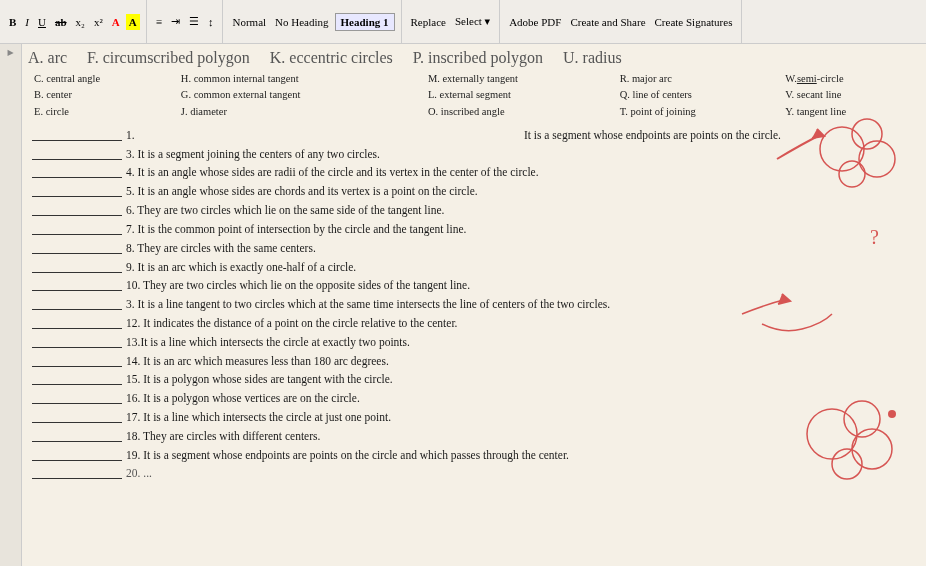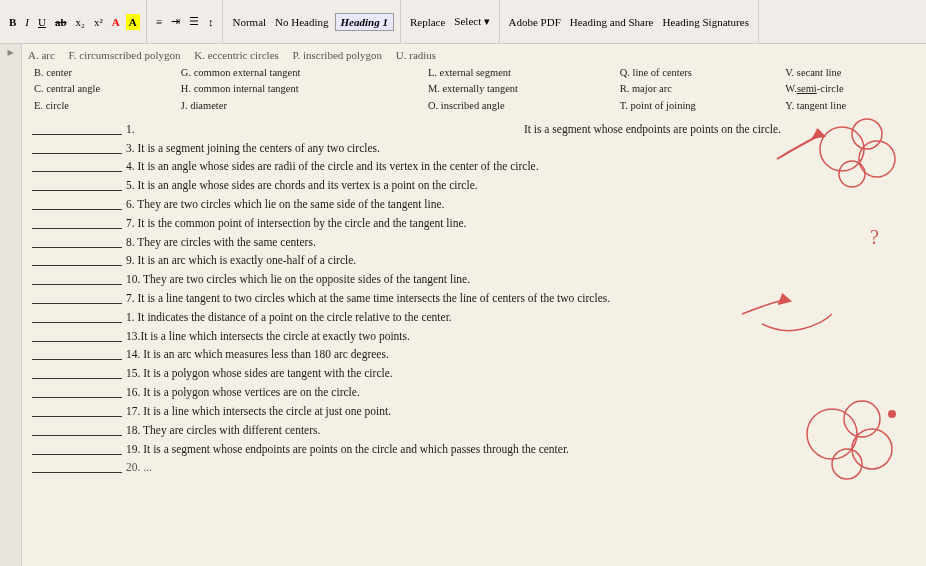--- a/index.html
+++ b/index.html
@@ -151,59 +151,59 @@
   </div>
   <div class="toolbar-group">
     <button class="toolbar-btn">≡</button>
     <button class="toolbar-btn">⇥</button>
     <button class="toolbar-btn">☰</button>
     <button class="toolbar-btn">↕</button>
   </div>
   <div class="toolbar-group">
     <button class="toolbar-btn">Normal</button>
     <button class="toolbar-btn">No Heading</button>
-    <button class="toolbar-btn" style="font-weight:bold;border:1px solid #999;padding:2px 5px;background:#e8e8ff;font-style:italic;">Heading 1</button>
+    <button class="toolbar-btn" style="font-weight:bold;border:1px solid #999;padding:2px 5px;background:#e8e8ff;">Heading 1</button>
   </div>
   <div class="toolbar-group">
     <button class="toolbar-btn">Replace</button>
     <button class="toolbar-btn">Select ▾</button>
   </div>
   <div class="toolbar-group">
     <button class="toolbar-btn">Adobe PDF</button>
-    <button class="toolbar-btn">Heading and Share</button>
-    <button class="toolbar-btn">Heading Signatures</button>
+    <button class="toolbar-btn">Create and Share</button>
+    <button class="toolbar-btn">Create Signatures</button>
   </div>
 </div>
 
 <div id="main">
   <div id="sidebar">
     <span style="writing-mode:vertical-rl;font-size:8px;color:#888;">▶</span>
   </div>
 
   <div id="document">
 
     <div class="top-partial">
-      <span style="color:#555;font-size:11px;">A. arc &nbsp;&nbsp;&nbsp; F. circumscribed polygon &nbsp;&nbsp;&nbsp; K. eccentric circles &nbsp;&nbsp;&nbsp; P. inscribed polygon &nbsp;&nbsp;&nbsp; U. radius</span>
+      <span style="color:#555;font-size:16px;">A. arc &nbsp;&nbsp;&nbsp; F. circumscribed polygon &nbsp;&nbsp;&nbsp; K. eccentric circles &nbsp;&nbsp;&nbsp; P. inscribed polygon &nbsp;&nbsp;&nbsp; U. radius</span>
     </div>
 
     <table class="ref-table">
       <tbody>
           <tr>
+        <td>C. central angle</td>
+        <td>H. common internal tangent</td>
+        <td>M. externally tangent</td>
+        <td>R. major arc</td>
+        <td>W.<span class="underline">semi</span>-circle</td>
+      </tr>
+      <tr>
         <td>B. center</td>
         <td>G. common external tangent</td>
         <td>L. external segment</td>
         <td>Q. line of centers</td>
         <td>V. secant line</td>
-      </tr>
-      <tr>
-        <td>C. central angle</td>
-        <td>H. common internal tangent</td>
-        <td>M. externally tangent</td>
-        <td>R. major arc</td>
-        <td>W.<span class="underline">semi</span>-circle</td>
       </tr>
       <tr>
         <td>E. circle</td>
         <td>J. diameter</td>
         <td>O. inscribed angle</td>
         <td>T. point of joining</td>
         <td>Y. tangent line</td>
       </tr>
     </tbody>
       </table>
@@ -252,26 +252,26 @@
         <span class="q-text">9.  It is an arc which is exactly one-half of a circle.</span>
       </div>
 
       <div class="question-row">
         <span class="q-blank"></span>
         <span class="q-text">10.  They are two circles which lie on the opposite sides of the tangent line.</span>
       </div>
 
       <div class="question-row">
         <span class="q-blank"></span>
-        <span class="q-text">7.  It is a line tangent to two circles which at the same time intersects the line of centers of the two circles.</span>
-      </div>
-
-      <div class="question-row">
-        <span class="q-blank"></span>
-        <span class="q-text">1.  It indicates the distance of a point on the circle relative to the center.</span>
+        <span class="q-text">3.  It is a line tangent to two circles which at the same time intersects the line of centers of the two circles.</span>
+      </div>
+
+      <div class="question-row">
+        <span class="q-blank"></span>
+        <span class="q-text">12.  It indicates the distance of a point on the circle relative to the center.</span>
       </div>
 
       <div class="question-row">
         <span class="q-blank"></span>
         <span class="q-text">13.It is a line which intersects the circle at exactly two points.</span>
       </div>
 
       <div class="question-row">
         <span class="q-blank"></span>
         <span class="q-text">14.  It is an arc which measures less than 180 arc degrees.</span>

